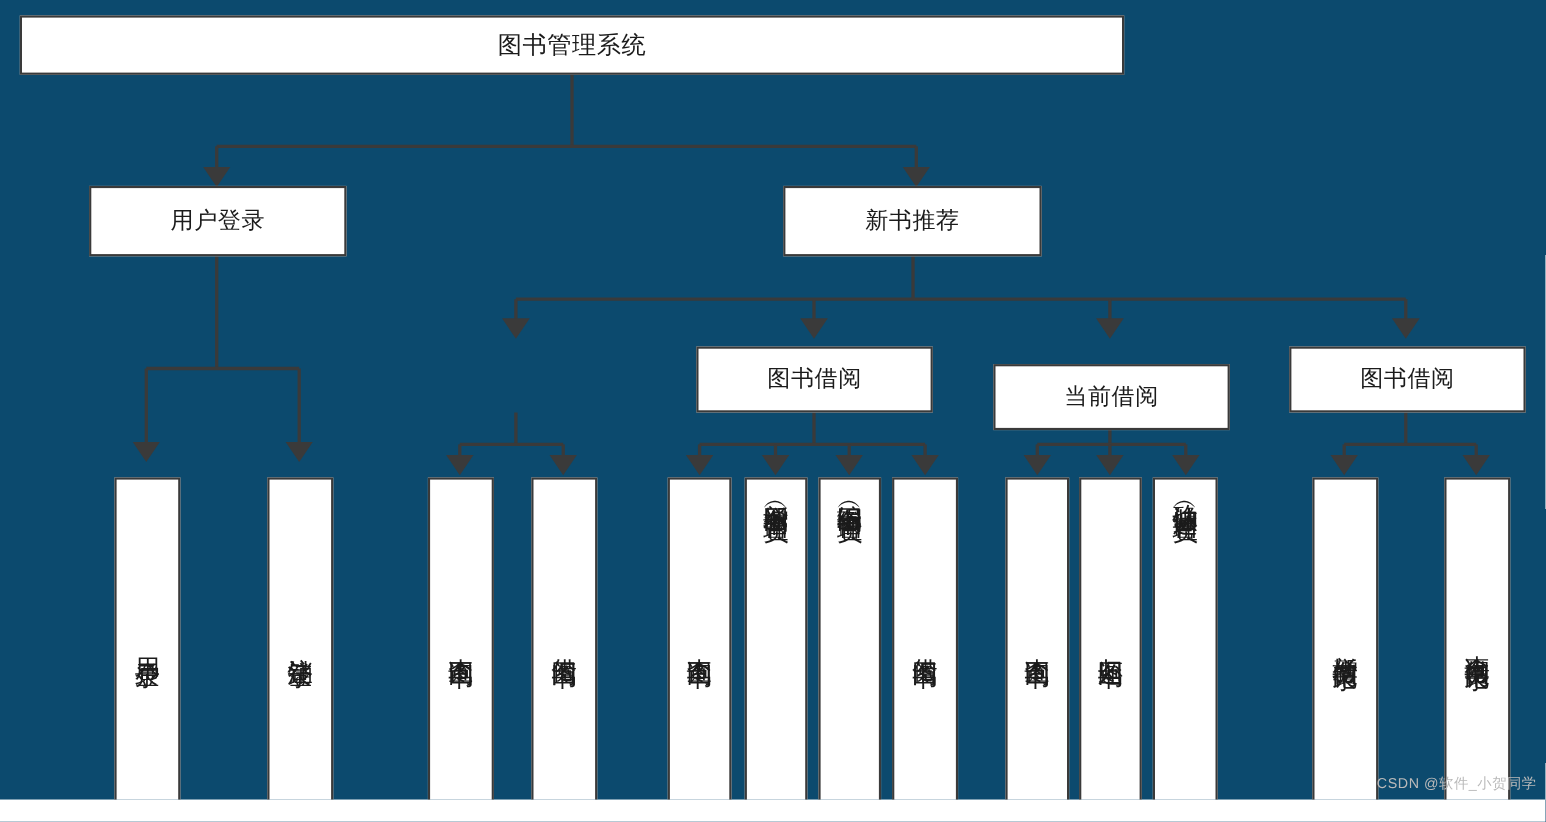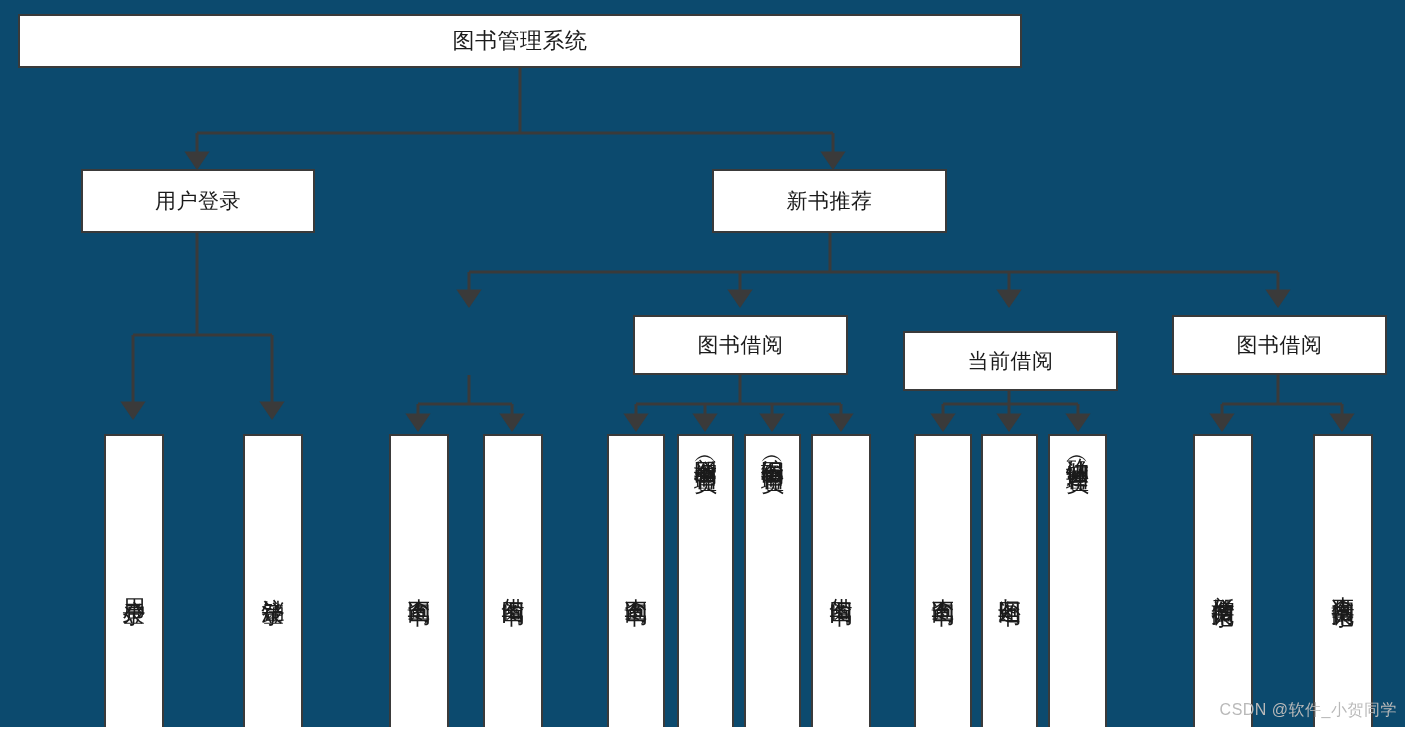--- a/index.html
+++ b/index.html
@@ -61,21 +61,21 @@
   }
   .vtext {
     writing-mode: vertical-rl;
     text-orientation: upright;
     display: block;
   }
   #watermark {
     position: absolute;
     right: 8px;
     bottom: 6px;
-    font-size: 16px;
+    font-size: 13px;
     color: #b9b9b9;
     letter-spacing: 0.5px;
     z-index: 3;
     white-space: nowrap;
   }
 </style>
 </head>
 <body>
 
 <div id="canvas">

